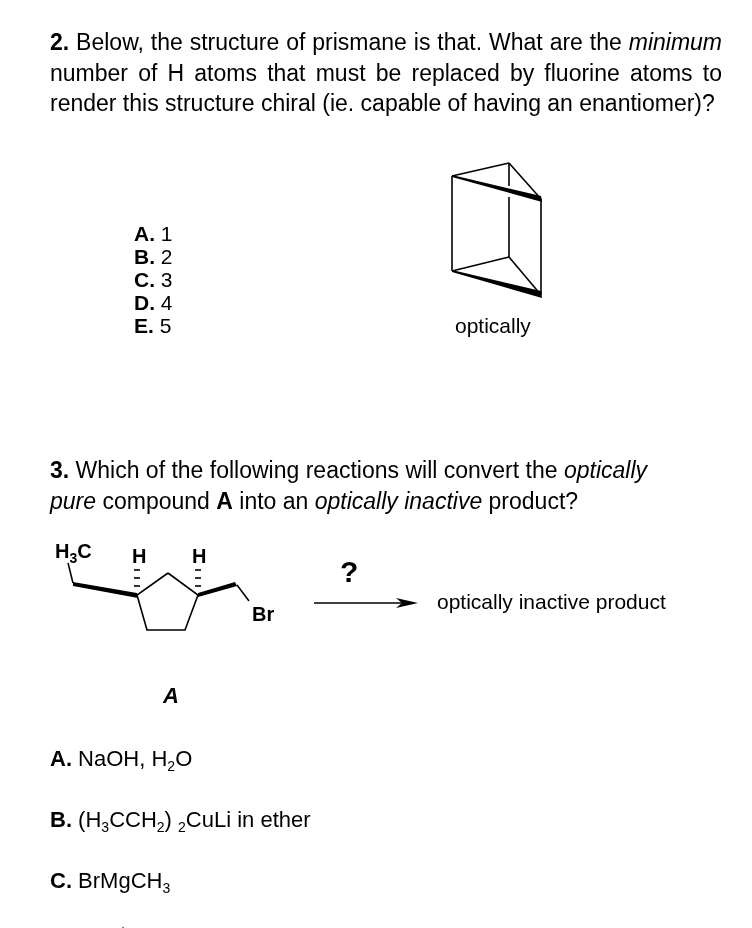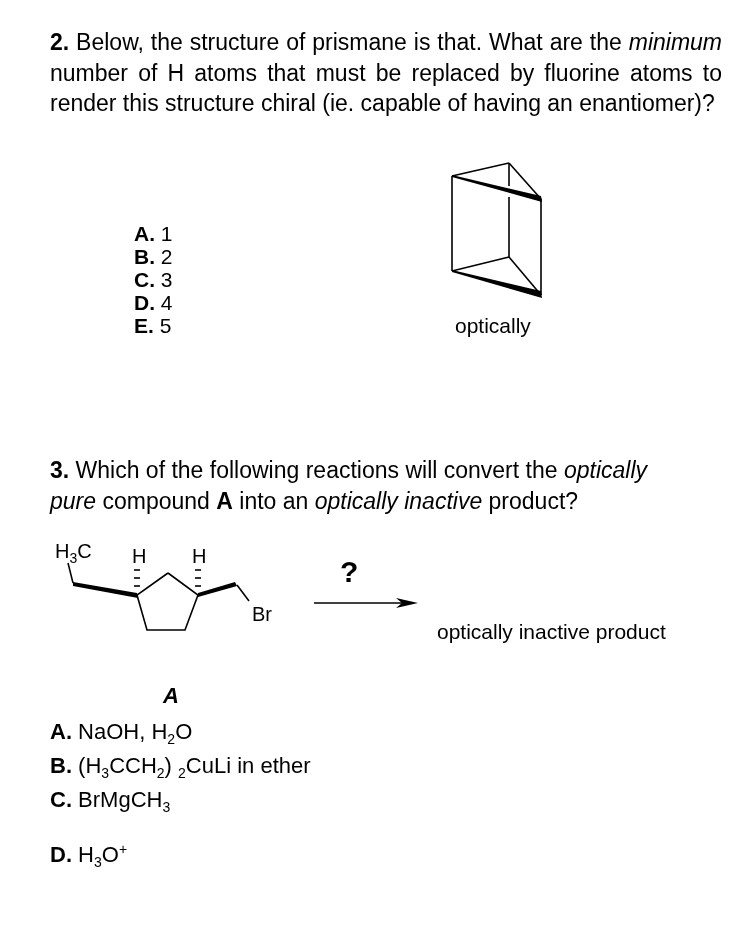--- a/index.html
+++ b/index.html
@@ -7,22 +7,22 @@
          font-family:"Liberation Sans", sans-serif; color:#000; }
   .abs { position:absolute; }
   .q { font-size:23px; line-height:30.5px; }
   .q2 { left:50px; top:27px; width:672px; text-align:justify; text-align-last:left; }
   .q3 { left:50px; top:415px; width:640px;margin-top:40px; }
   .choices { font-size:21px; line-height:23px; }
   .lbl { font-weight:bold; }
   sub, sup { font-size:14px; line-height:0; }
   sub { vertical-align:-5px; }
   sup { vertical-align:8px; }
-  .mol { font-size:20px; }
-  .rxnlist div { font-size:22px; height:34px; line-height:34px; white-space:nowrap; }
+  .mol { font-size:20px;font-weight:bold; }
+  .rxnlist div { font-size:22px; height:34px; line-height:34px; white-space:nowrap;margin-top:27px; }
 </style>
 </head>
 <body>
 
 <div class="abs q q2">
   <span class="lbl">2.</span><span> Below, the structure of prismane is that. What are the </span><em>minimum</em><span> number of H atoms that must be replaced by fluorine atoms to render this structure chiral (ie. capable of having an enantiomer)?</span>
 </div>
 
 <div class="abs choices" style="left:134px; top:202px;margin-top:20px;">
   <div><span class="lbl">A.</span> <span>1</span></div>
@@ -73,20 +73,20 @@
 <div class="abs mol" style="left:132px; top:545px;">H</div>
 <div class="abs mol" style="left:192px; top:545px;">H</div>
 <div class="abs mol" style="left:252px; top:603px;">Br</div>
 <div class="abs" style="left:163px; top:683px; font-size:22px; font-weight:bold; font-style:italic;">A</div>
 
 <div class="abs" style="left:340px; top:555px; font-size:30px; font-weight:bold;">?</div>
 <svg class="abs" style="left:312px; top:596px;" width="110" height="14">
   <line x1="2" y1="7" x2="96" y2="7" stroke="#000" stroke-width="1.6"></line>
   <polygon points="84,2 106,7 84,12 90,7" fill="#000"></polygon>
 </svg>
-<div class="abs" style="left:437px; top:620px; font-size:21px;text-align:center;">optically inactive product</div>
+<div class="abs" style="left:437px; top:590px; font-size:21px;text-align:center;">optically inactive product</div>
 
 <div class="abs rxnlist" style="left:50px; top:715px;">
   <div><span class="lbl">A.</span><span> NaOH, H</span><sub>2</sub><span>O</span></div>
   <div><span class="lbl">B.</span><span> (H</span><sub>3</sub><span>CCH</span><sub>2</sub><span>) </span><sub>2</sub><span>CuLi in ether</span></div>
   <div><span class="lbl">C.</span><span> BrMgCH</span><sub>3</sub></div>
   <div style="margin-top:21px;"><span class="lbl">D.</span><span> H</span><sub>3</sub><span>O</span><sup>+</sup></div>
 </div>
 
 </body></html>

